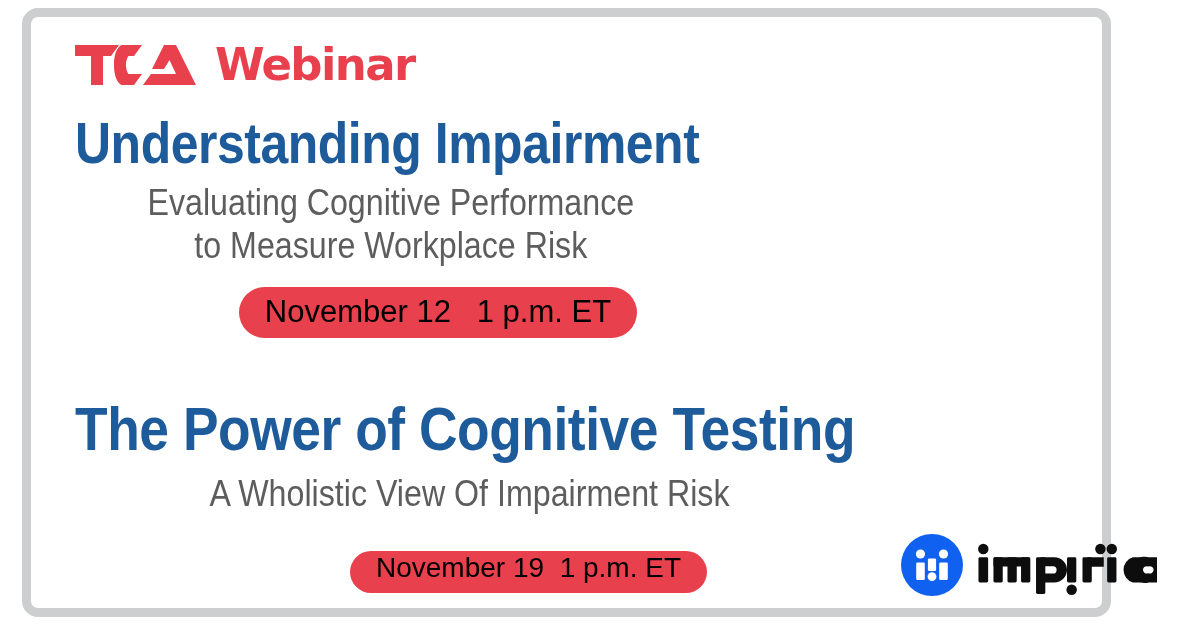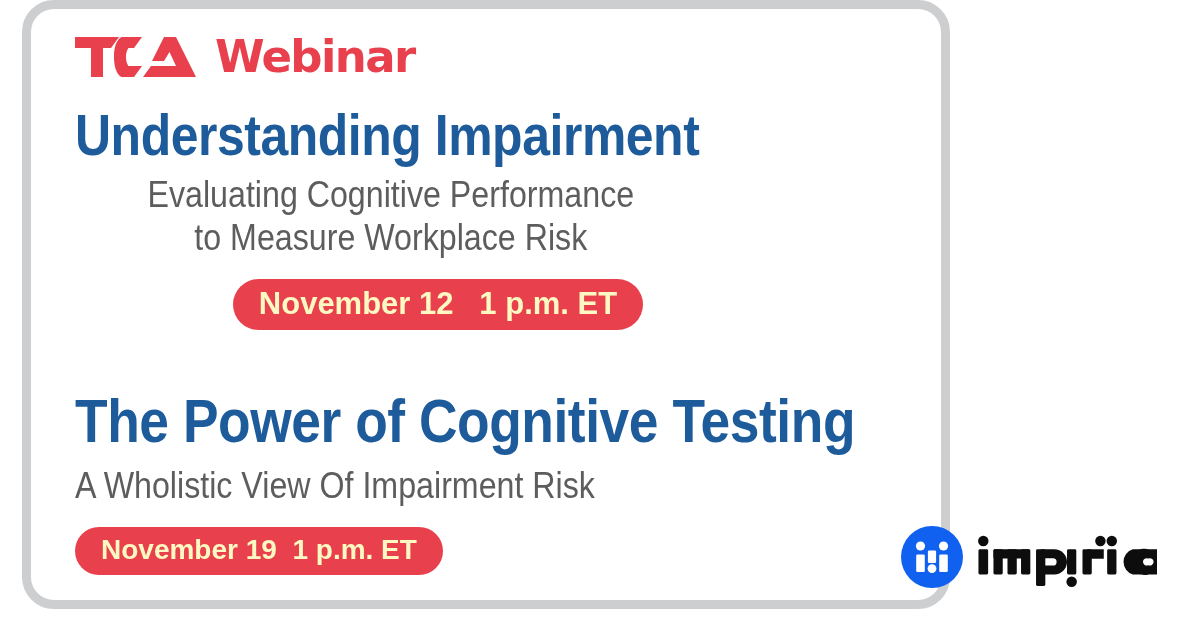--- a/index.html
+++ b/index.html
@@ -12,27 +12,27 @@
     width: 1200px;
     height: 629px;
     overflow: hidden;
     font-family: "Liberation Sans", sans-serif;
   }
 
   
   #promo-card {
     position: absolute;
     left: 22px;
-    top: 0;
-    width: 928px;
+    top: 8px;
+    width: 1089px;
     height: 609px;
     box-sizing: border-box;
     background: #ffffff;
     border: 9px solid #ccced0;
-    border-radius: 32px;
+    border-radius: 16px;
   }
 
   #card-inner {
     position: absolute;
     left: 0;
     top: 0;
     right: 0;
     bottom: 0;
   }
 
@@ -61,21 +61,21 @@
     position: relative;
     top: -1px;
   }
 
   
   .session-block {
     position: absolute;
     left: 44px;
   }
   #session-1 { top: 93px; text-align: center; }
-  #session-2 { top: 377px; }
+  #session-2 { top: 377px; text-align: center; }
 
   .session-title {
     font-family: "Liberation Sans Narrow", "Liberation Sans", sans-serif;
     font-weight: bold;
     color: #1d5b9b;
     letter-spacing: -0.5px;
     white-space: nowrap;
     margin: 0;
     transform: scaleX(0.86);
     transform-origin: left center;
@@ -105,35 +105,35 @@
   }
   #session-2 .session-subtitle {
     font-size: 37px;
     line-height: 43px;
     padding-top: 8px;
   }
 
   .date-pill {
     display: inline-block;
     background: #e8404c;
-    color: #fef9c3;
+    color: #000000;
     border-radius: 999px;
     font-family: "Liberation Sans Narrow", "Liberation Sans", sans-serif;
-    font-weight: bold;
+    font-weight: normal;
     white-space: pre;
   }
   #session-1 .date-pill {
     margin-top: 20px;
     padding: 6px 26px 8px 26px;
     font-size: 31px;
     line-height: 37px;
   }
   #session-2 .date-pill {
-    margin-top: 20px;
-    padding: 6px 26px 8px 26px;
+    margin-top: 36px;
+    padding: 0 26px 8px 26px;
     font-size: 28px;
     line-height: 34px;
   }
 
   
   #impirica-logo {
     position: absolute;
     left: 870px;
     top: 513px;
     width: 260px;

